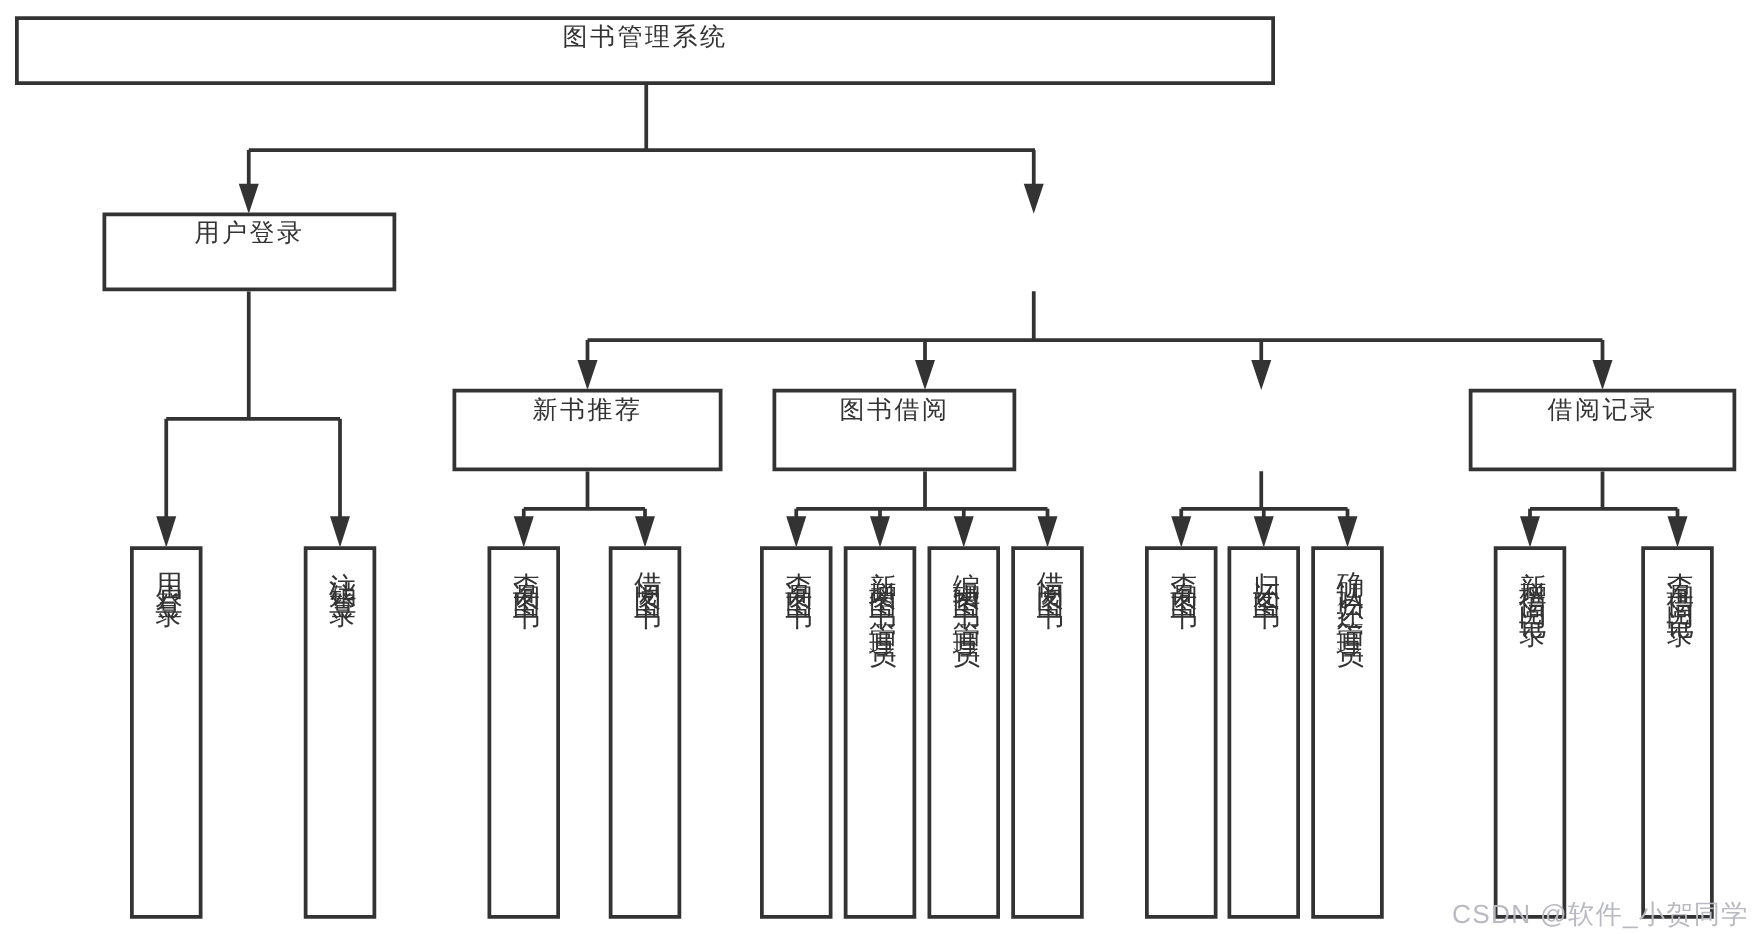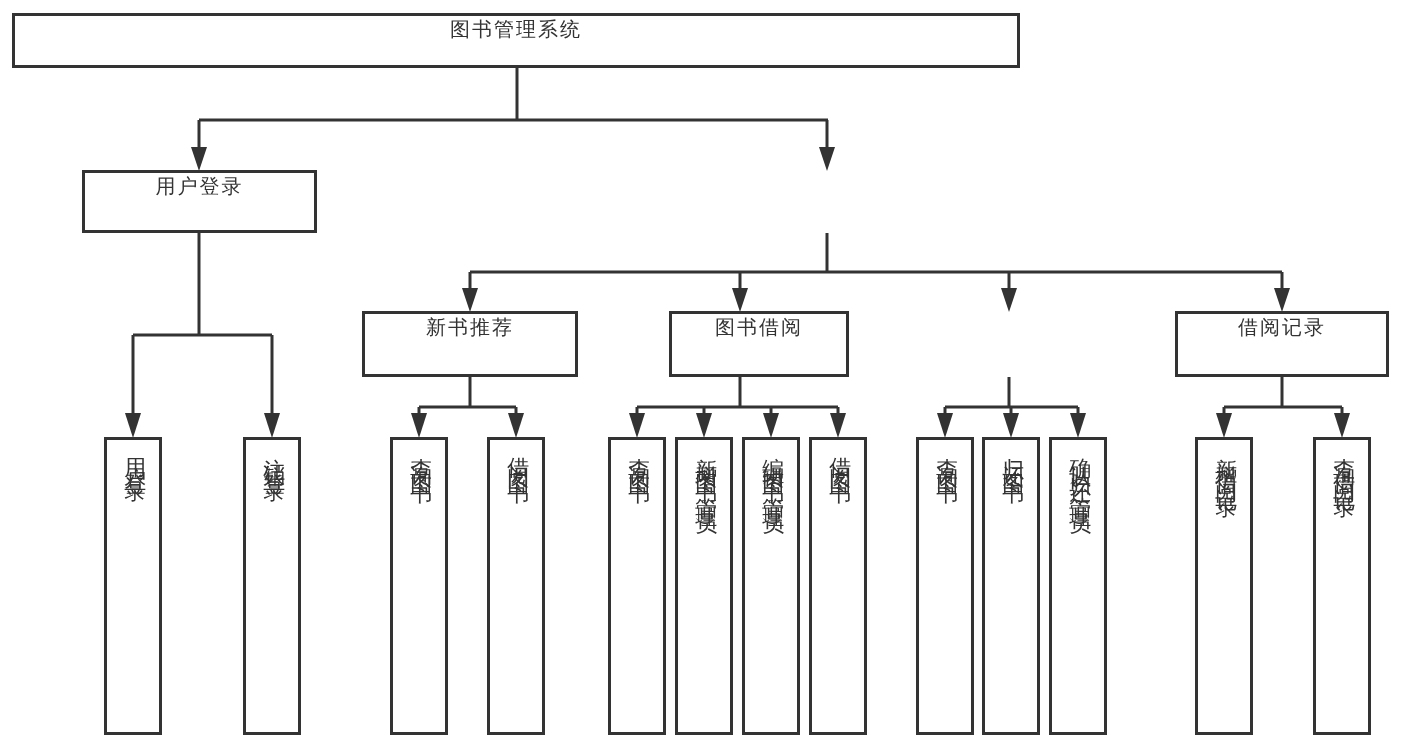--- a/index.html
+++ b/index.html
@@ -145,21 +145,21 @@
     <span class="lbl">图书管理系统</span>
   </div>
 
   <div class="box h" style="left:82px;top:170px;width:235px;height:63px">
     <span class="lbl">用户登录</span>
   </div>
 
   <div class="box h" style="left:362px;top:311px;width:216px;height:66px">
     <span class="lbl">新书推荐</span>
   </div>
-  <div class="box h" style="left:669px;top:311px;width:180px;height:66px">
+  <div class="box h" style="left:618px;top:311px;width:195px;height:66px">
     <span class="lbl">图书借阅</span>
   </div>
   <div class="box h" style="left:1175px;top:311px;width:214px;height:66px">
     <span class="lbl">借阅记录</span>
   </div>
 
   <div class="box v" style="left:104px;top:437px;width:58px;height:298px">
     <span class="vlbl">用户登录</span>
   </div>
   <div class="box v" style="left:243px;top:437px;width:58px;height:298px">
@@ -196,14 +196,15 @@
     <span class="vlbl">确认归还（管理员）</span>
   </div>
 
   <div class="box v" style="left:1195px;top:437px;width:58px;height:298px">
     <span class="vlbl">新增借阅记录</span>
   </div>
   <div class="box v" style="left:1313px;top:437px;width:58px;height:298px">
     <span class="vlbl">查询借阅记录</span>
   </div>
 
+  <div class="watermark">CSDN @软件_小贺同学</div>
 
 </div>
 
 </body></html>

